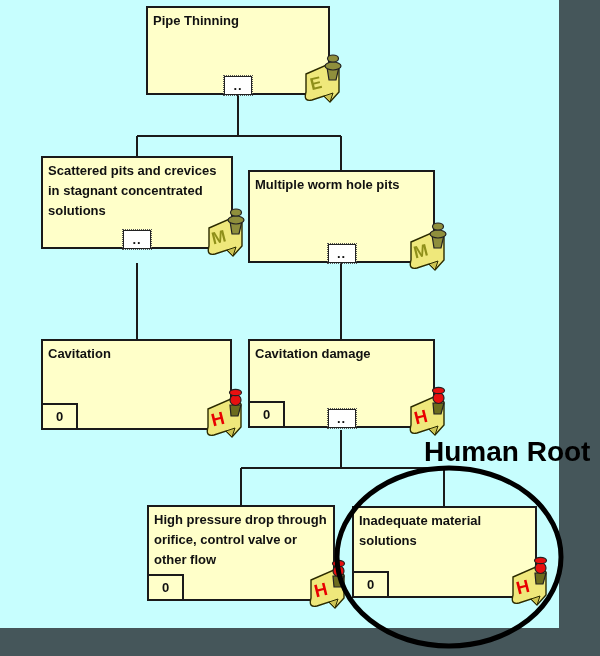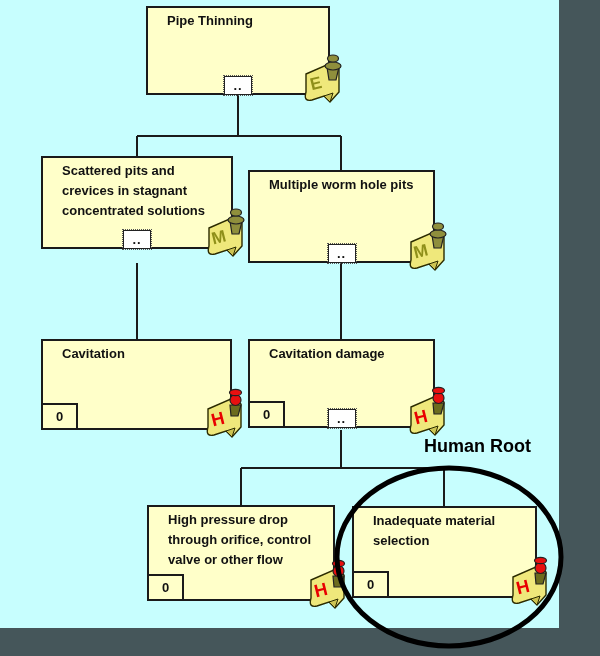--- a/index.html
+++ b/index.html
@@ -8,37 +8,37 @@
     --pin-olive:#8F8F3C; --pin-base:#6C6C1E; --pin-red:#E81010;
     --letter-olive:#8F8F1A; --letter-red:#E80000; --ellipse:#000000;
   }
   *{box-sizing:border-box;margin:0;padding:0}
   body{font-family:"Liberation Sans","DejaVu Sans",sans-serif;background:#888}
   .stage{position:relative;width:600px;height:656px;background:var(--frame);overflow:hidden}
   .canvas{position:absolute;left:0;top:0;width:559px;height:628px;background:var(--canvas)}
   .connector-layer{position:absolute;left:0;top:0;z-index:1;pointer-events:none}
   .annotation-layer{position:absolute;left:0;top:0;z-index:5;pointer-events:none}
   .node{position:absolute;z-index:2;background:var(--node-fill);border:2px solid var(--node-border)}
-  .node-label{padding:3px 19px;font-size:13px;font-weight:bold;line-height:1.55;color:#111}
+  .node-label{padding:3px 5px;font-size:13px;font-weight:bold;line-height:1.55;color:#111}
   .btn-expand{position:absolute;left:50%;bottom:-2px;transform:translateX(-50%);
     width:28px;height:19px;background:#fff;border:1px solid #222;outline:1px dotted #555;
     display:flex;align-items:center;justify-content:center;
     font:bold 13px "Liberation Sans",sans-serif;letter-spacing:1px;color:#111;cursor:pointer}
   .btn-zero{position:absolute;left:-2px;bottom:-2px;width:37px;height:27px;
     background:var(--node-fill);border:2px solid var(--node-border);
     display:flex;align-items:center;justify-content:center;
     font:bold 13px "Liberation Sans",sans-serif;color:#111;cursor:pointer}
   .note-icon{position:absolute;right:-17px;bottom:-14px;width:46px;height:55px;z-index:3;cursor:pointer}
   .note-icon svg{position:absolute;left:0;top:0;overflow:visible}
   .note-letter{position:absolute;left:6px;top:22px;width:22px;text-align:center;
     font-weight:bold;font-size:17px;transform:rotate(-14deg);pointer-events:none}
   .note-icon.olive .note-letter{color:var(--letter-olive)}
   .note-icon.red .note-letter{color:var(--letter-red);font-size:18px}
   .human-root-label{position:absolute;left:424px;top:436px;z-index:6;
-    font-size:18px;font-weight:800;color:#000;letter-spacing:0;white-space:nowrap}
+    font-size:28px;font-weight:800;color:#000;letter-spacing:0;white-space:nowrap}
 </style>
 </head>
 <body>
 
 <div class="stage">
   <div class="canvas"></div>
 
   <svg class="connector-layer" width="600" height="656">
     <path d="M238,95 V136 M137,136 H341 M137,136 V170 M341,136 V170 M137,263 V339 M341,263 V339 M341,430 V468 M241,468 H444 M241,468 V505 M444,468 V506" stroke="var(--connector)" stroke-width="2" fill="none"></path>
   </svg>
@@ -140,21 +140,21 @@
           <path d="M29,18 L40,18 L37,29 L30,29 Z" fill="var(--pin-base)" stroke="#222" stroke-width="1.2"></path>
           <circle cx="34.5" cy="13" r="5.5" fill="var(--pin-red)" stroke="#222" stroke-width="1.2"></circle>
           <ellipse cx="34.5" cy="5.5" rx="6" ry="3.2" fill="var(--pin-red)" stroke="#222" stroke-width="1.2"></ellipse>
         </g>
       </svg>
       <span class="note-letter">H</span>
     </div>
   </div>
 
   <div class="node" style="left:352px;top:506px;width:185px;height:92px">
-    <div class="node-label">Inadequate material selection</div>
+    <div class="node-label">Inadequate material solutions</div>
     <div class="btn-zero">0</div>
     <div class="note-icon red">
       <svg width="46" height="55" viewBox="0 0 46 55">
         <path d="M7,22 L32,11 L40,17 L40,40 L31,50 L25,44 L13,48 Q4,50 7,40 Z" fill="var(--note-fill)" stroke="#2B2B00" stroke-width="1.4"></path>
         <path d="M31,50 L25,44 L34,41 Z" fill="var(--note-fold)" stroke="#2B2B00" stroke-width="1"></path>
         <g>
           <path d="M29,18 L40,18 L37,29 L30,29 Z" fill="var(--pin-base)" stroke="#222" stroke-width="1.2"></path>
           <circle cx="34.5" cy="13" r="5.5" fill="var(--pin-red)" stroke="#222" stroke-width="1.2"></circle>
           <ellipse cx="34.5" cy="5.5" rx="6" ry="3.2" fill="var(--pin-red)" stroke="#222" stroke-width="1.2"></ellipse>
         </g>

